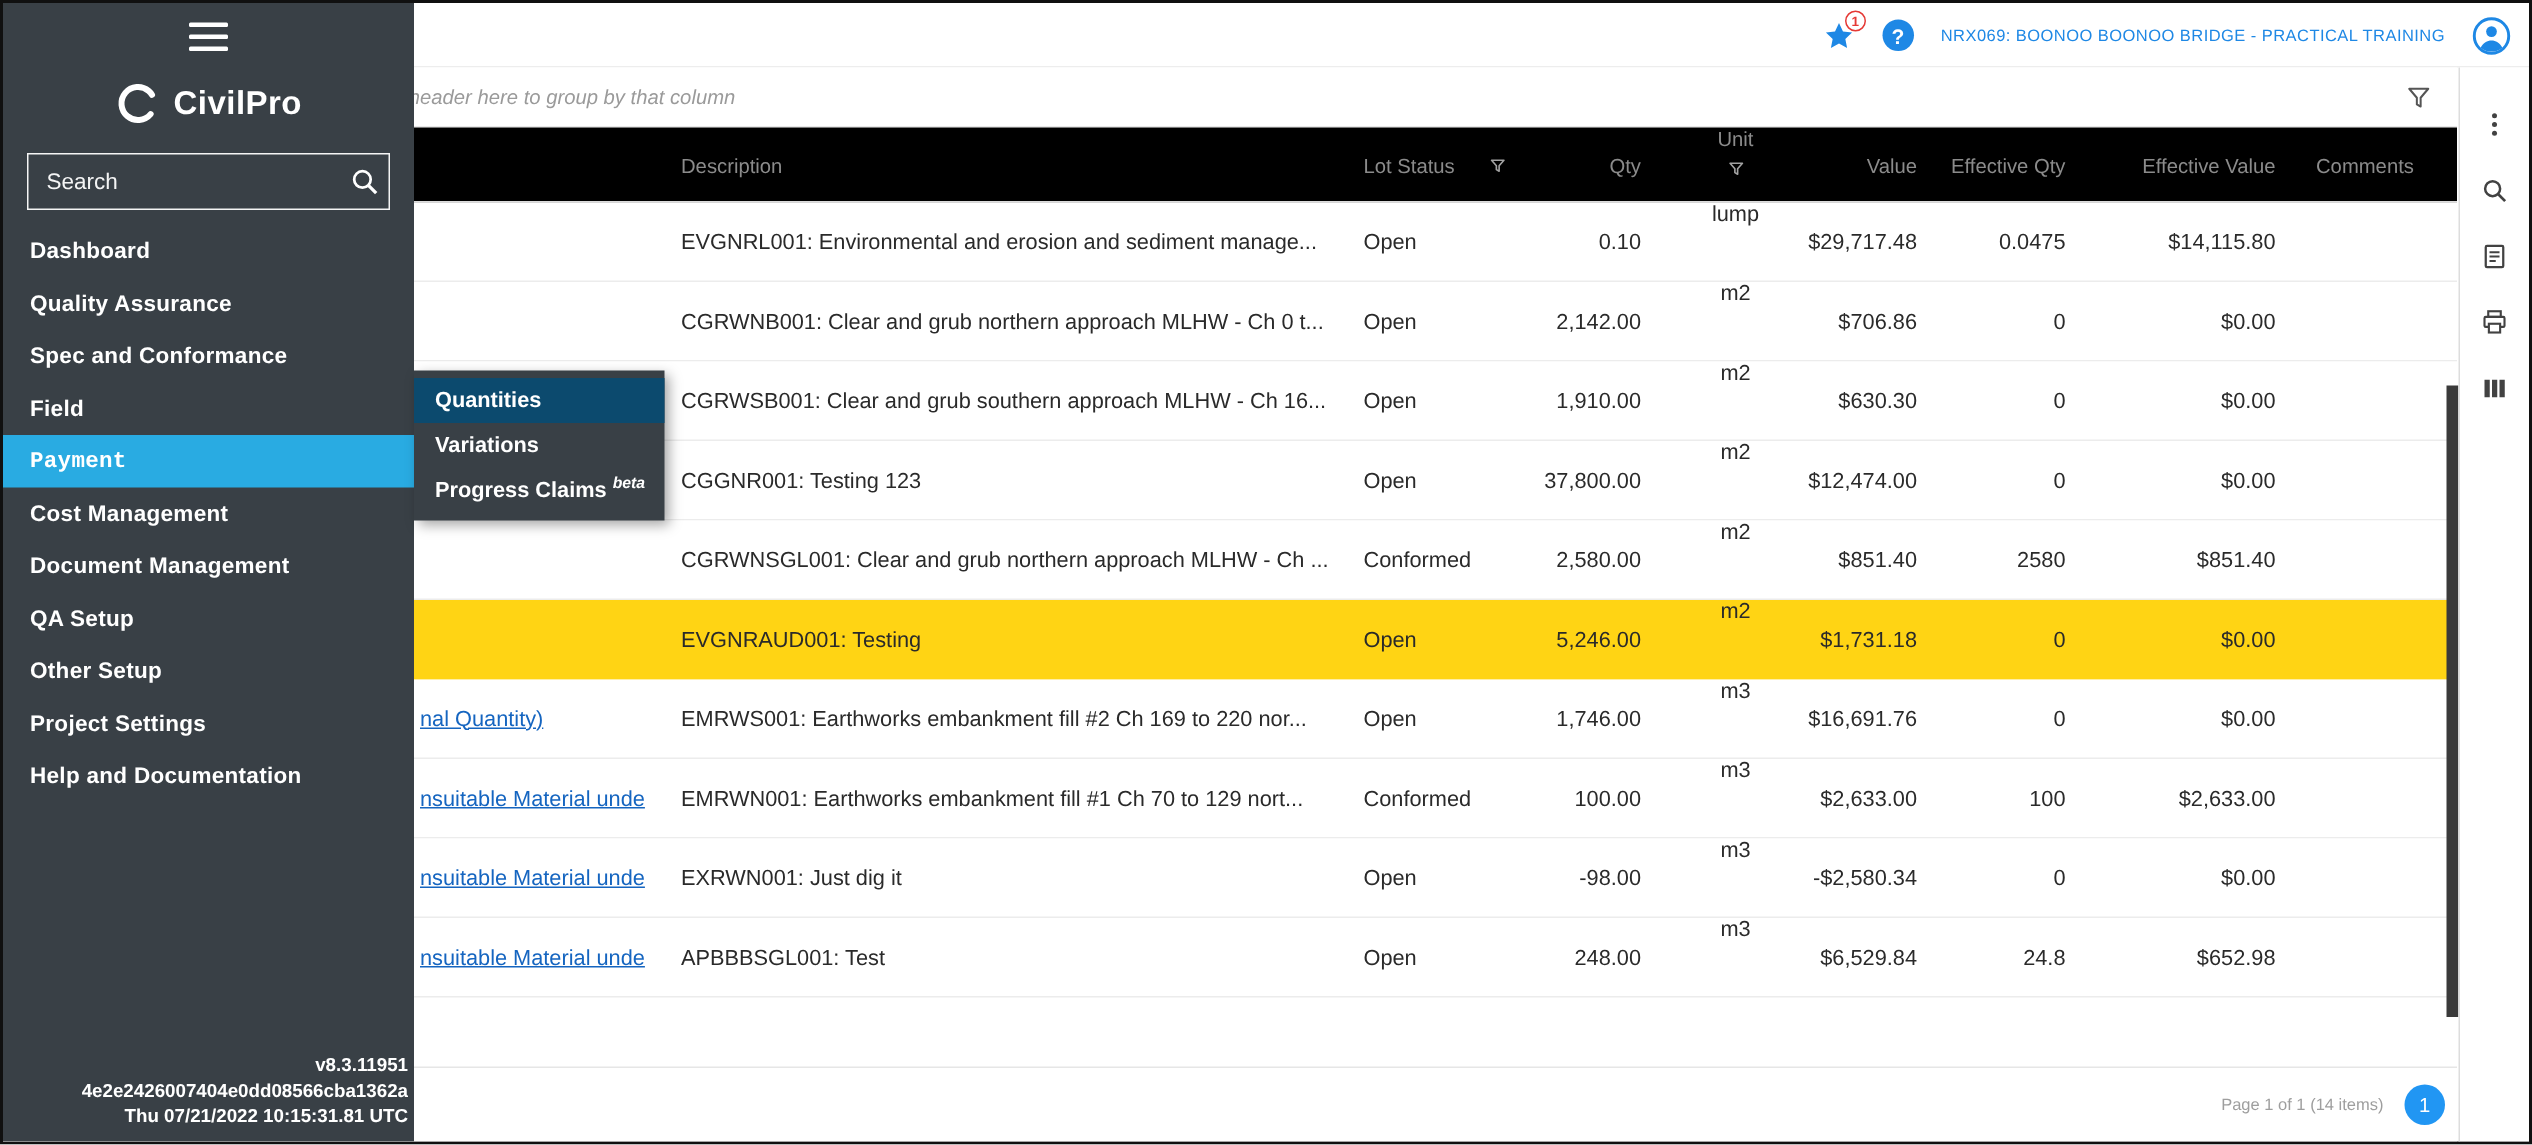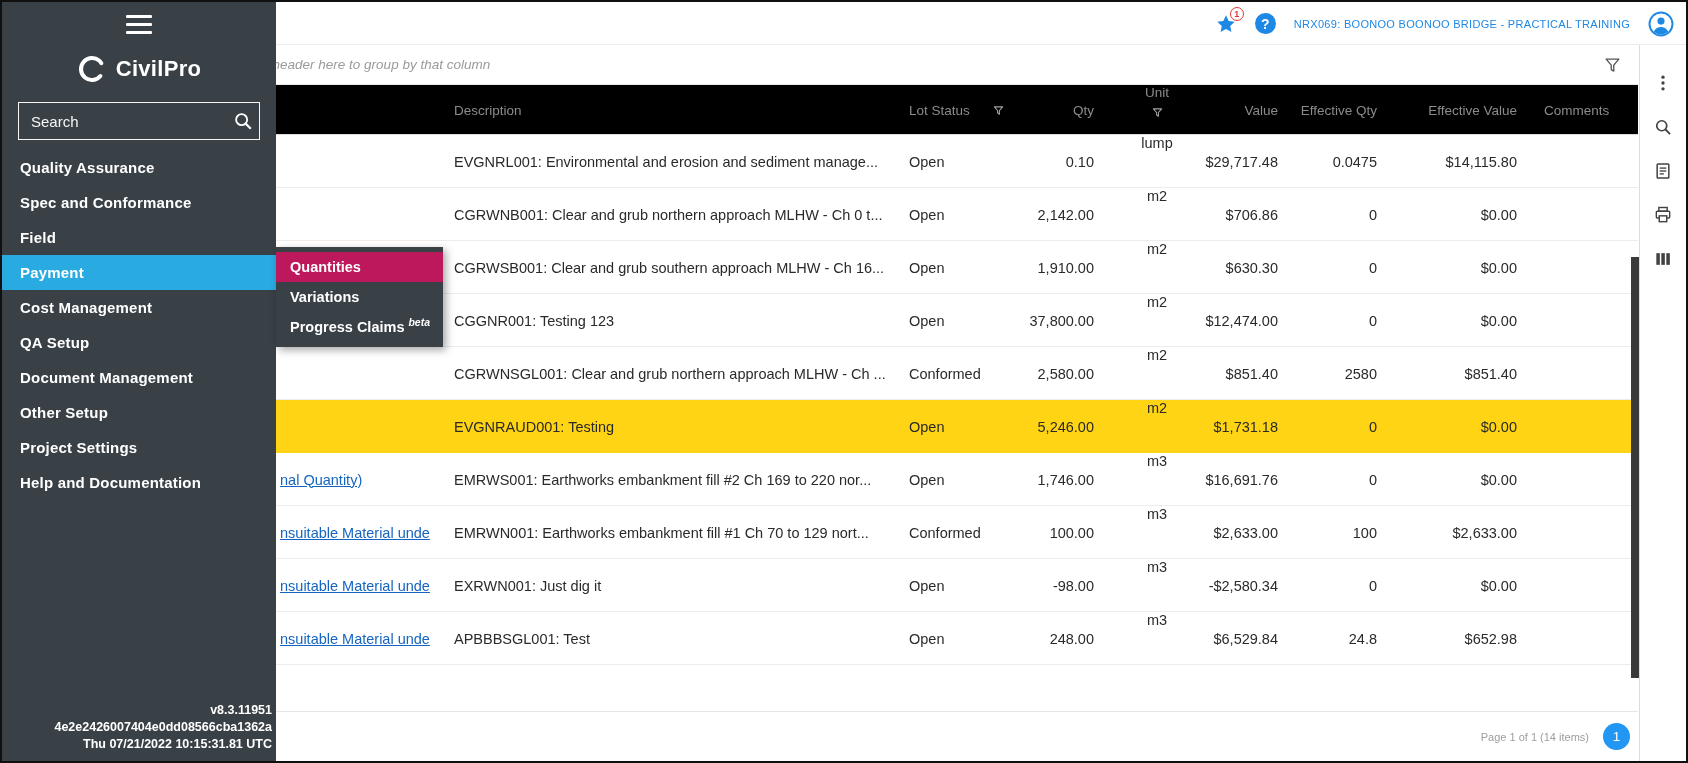--- a/index.html
+++ b/index.html
@@ -84,32 +84,32 @@
 
   .sidebar-search { margin: 12px 16px 10px 16px; height: 38px; border: 1px solid #f5f5f5;
                     display: flex; align-items: center; padding: 0 10px; }
   .sidebar-search input { flex: 1; background: transparent; border: none; outline: none; color: #fff;
                           font-size: 15px; font-family: "Liberation Sans", sans-serif; }
   .sidebar-search input::placeholder { color: #fff; opacity: .95; }
 
   .side-menu { margin-top: 4px; }
   .side-item { height: 35px; display: flex; align-items: center; padding: 0 18px; font-size: 15px;
                font-weight: 600; letter-spacing: .2px; cursor: pointer; white-space: nowrap; }
-  .side-item.active { background: #29abe2; }
+  .side-item.active { background: #29abe2; font-family: Liberation Mono, monospace; }
 
   .version-block { position: absolute; left: 16px; bottom: 8px; right: 4px; font-size: 12.5px;
                    font-weight: 700; line-height: 1.35; color: #fff; text-align: right; }
   .version-block div { white-space: nowrap; overflow: hidden; }
 
   
   .submenu { position: absolute; left: 274px; top: 245px; width: 167px; background: #394046;
              z-index: 31; padding: 5px 0; box-shadow: 3px 3px 8px rgba(0,0,0,.35); }
   .submenu-item { height: 30px; display: flex; align-items: center; padding: 0 14px; color: #fff;
                   font-size: 14.5px; font-weight: 600; cursor: pointer; white-space: nowrap; }
-  .submenu-item.active { background: #be185d; }
+  .submenu-item.active { background: #0c4a6e; }
   .beta { font-size: 10.5px; font-style: italic; font-weight: 600; margin-left: 4px;
           position: relative; top: -5px; }
 
   svg { display: block; }
 </style>
 </head>
 <body>
 
 <div class="window">
 
@@ -382,27 +382,28 @@
       <input type="text" placeholder="Search" style="">
       <span>
         <svg width="22" height="22" viewBox="0 0 24 24">
             <circle cx="10.5" cy="10.5" r="6" fill="none" stroke="#fff" stroke-width="2"></circle>
             <line x1="15" y1="15" x2="20.5" y2="20.5" stroke="#fff" stroke-width="2.4"></line>
           </svg>
       </span>
     </div>
 
     <div class="side-menu">
+        <div class="side-item">Dashboard</div>
         <div class="side-item">Quality Assurance</div>
         <div class="side-item">Spec and Conformance</div>
         <div class="side-item">Field</div>
         <div class="side-item active">Payment</div>
         <div class="side-item">Cost Management</div>
+        <div class="side-item">Document Management</div>
         <div class="side-item">QA Setup</div>
-        <div class="side-item">Document Management</div>
         <div class="side-item">Other Setup</div>
         <div class="side-item">Project Settings</div>
         <div class="side-item">Help and Documentation</div>
       </div>
 
     <div class="version-block">
       <div>v8.3.11951</div>
       <div>4e2e2426007404e0dd08566cba1362a</div>
       <div>Thu 07/21/2022 10:15:31.81 UTC</div>
     </div>

